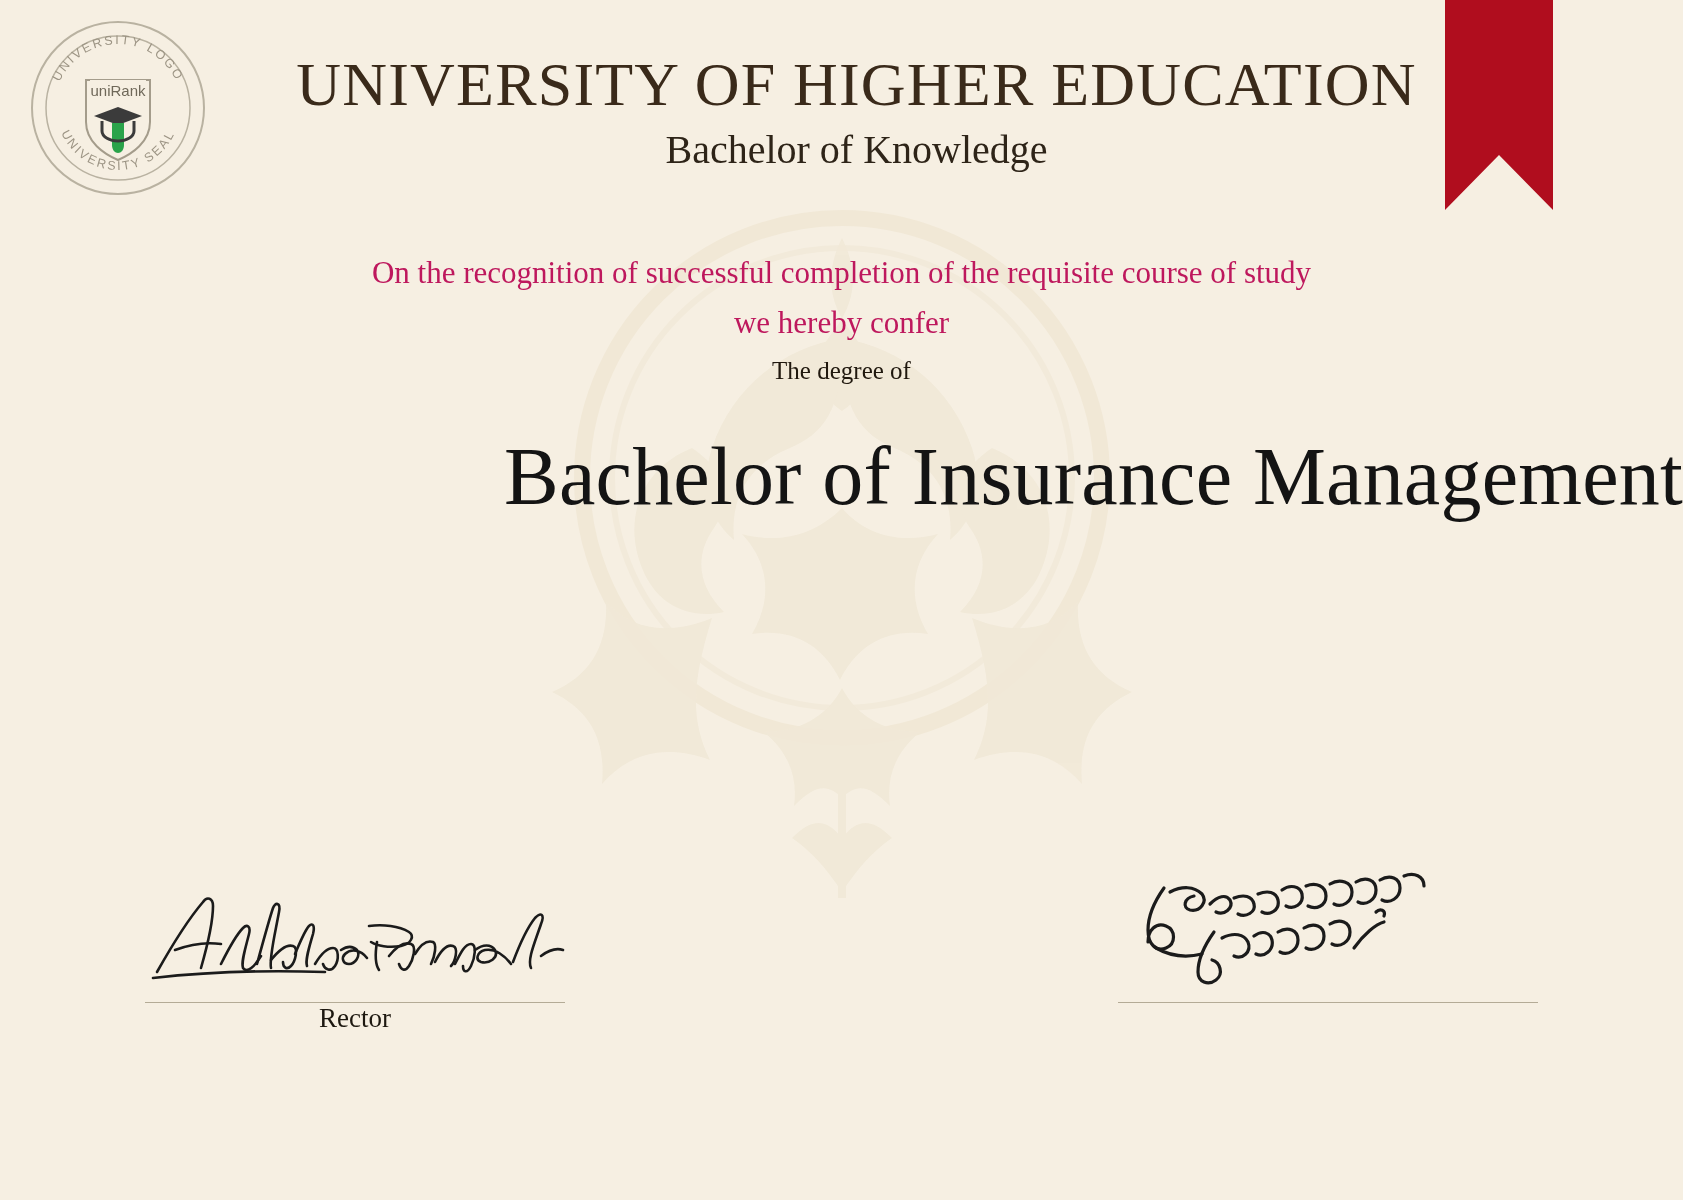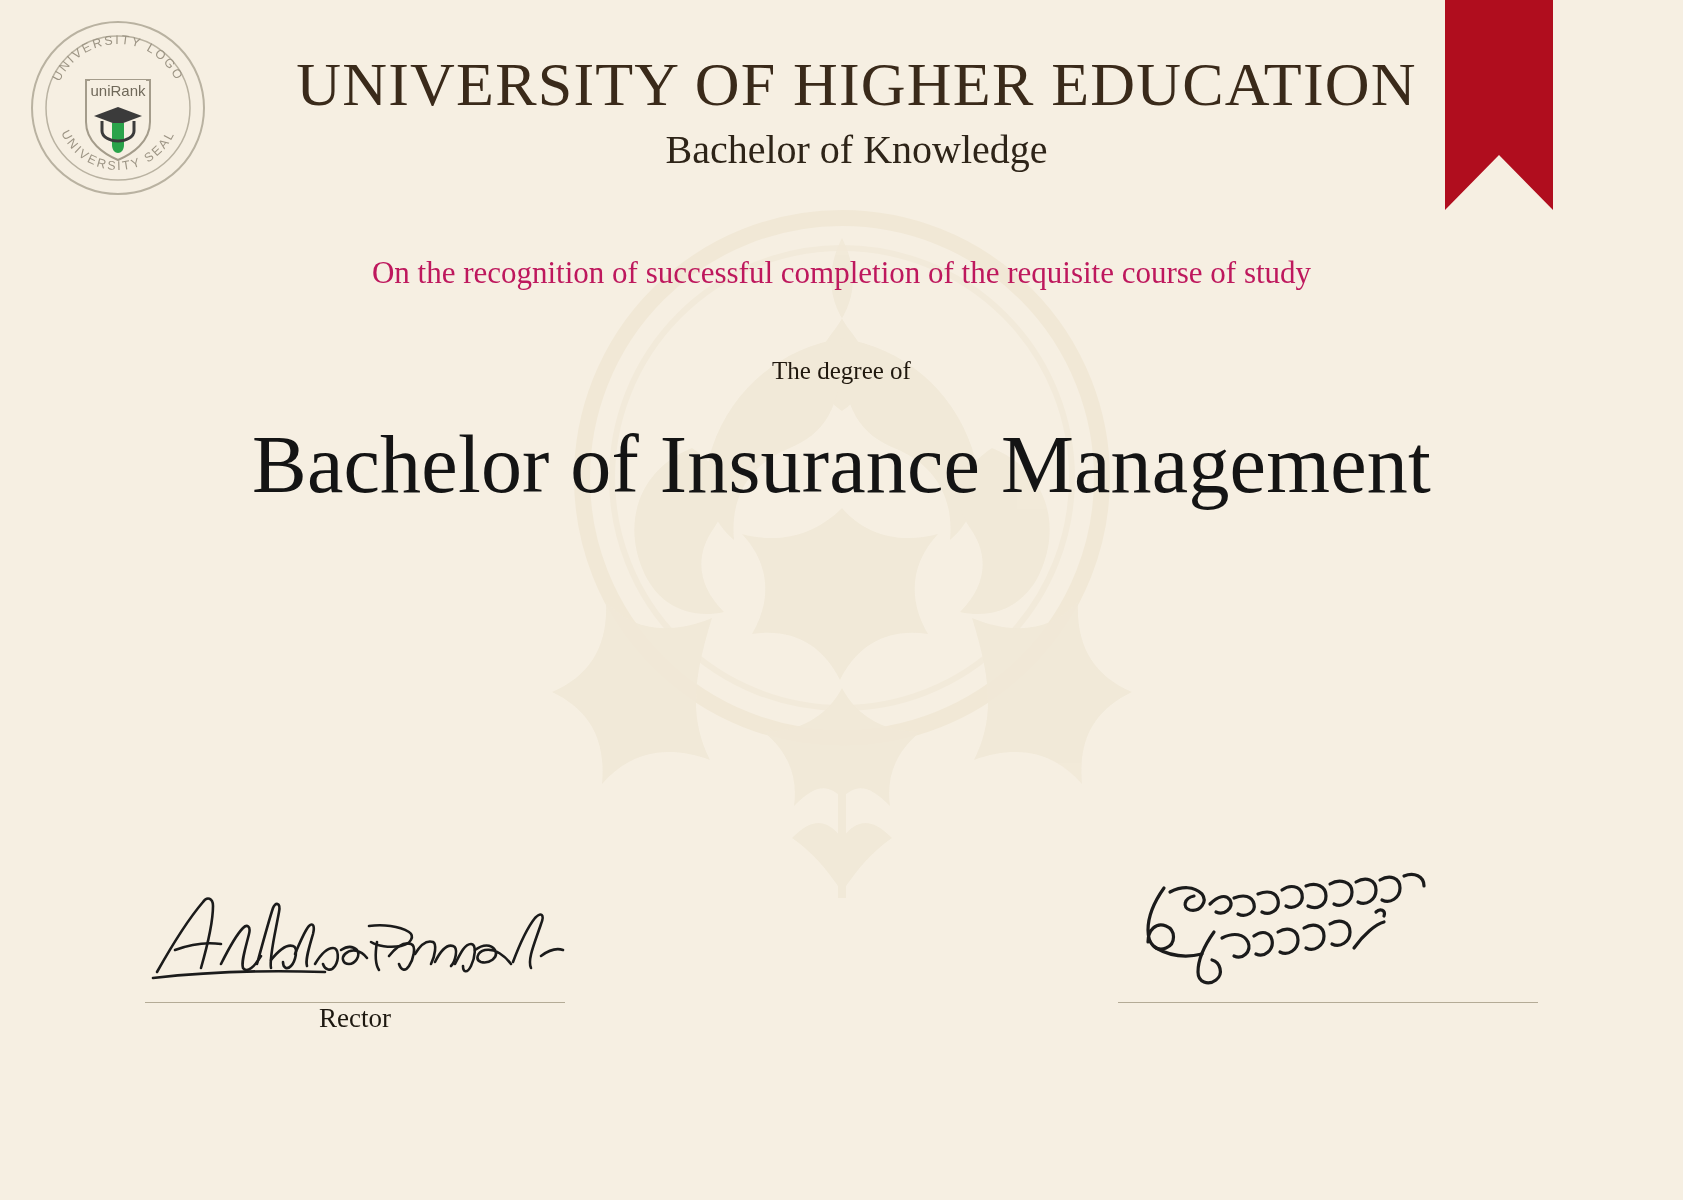--- a/index.html
+++ b/index.html
@@ -95,22 +95,22 @@
     top: 357px;
     text-align: center;
     font-size: 25px;
     color: #20180e;
   }
 
   .degree-title {
     position: absolute;
     left: 0;
     right: 0;
-    top: 418px;
-    text-align: center;
+    top: 430px;
+    text-align: right;
     font-size: 82px;
     color: #141414;
     letter-spacing: 0.2px;
     line-height: 1.15;
     white-space: nowrap;
   }
 
   .signatures {
     position: absolute;
     left: 0;
@@ -194,20 +194,21 @@
     </g>
   </svg>
 
   <div class="header">
     <div class="uni-name">UNIVERSITY OF HIGHER EDUCATION</div>
     <div class="faculty">Bachelor of Knowledge</div>
   </div>
 
   <div class="recognition">
     <div>On the recognition of successful completion of the requisite course of study</div>
+    <div>we hereby confer</div>
   </div>
 
   <div class="degree-of">The degree of</div>
 
   <div class="degree-title">Bachelor of Insurance Management</div>
 
   <div class="signatures">
 
     <div class="sig-block sig-left">
       <svg class="sig-img" viewBox="0 0 420 130">

